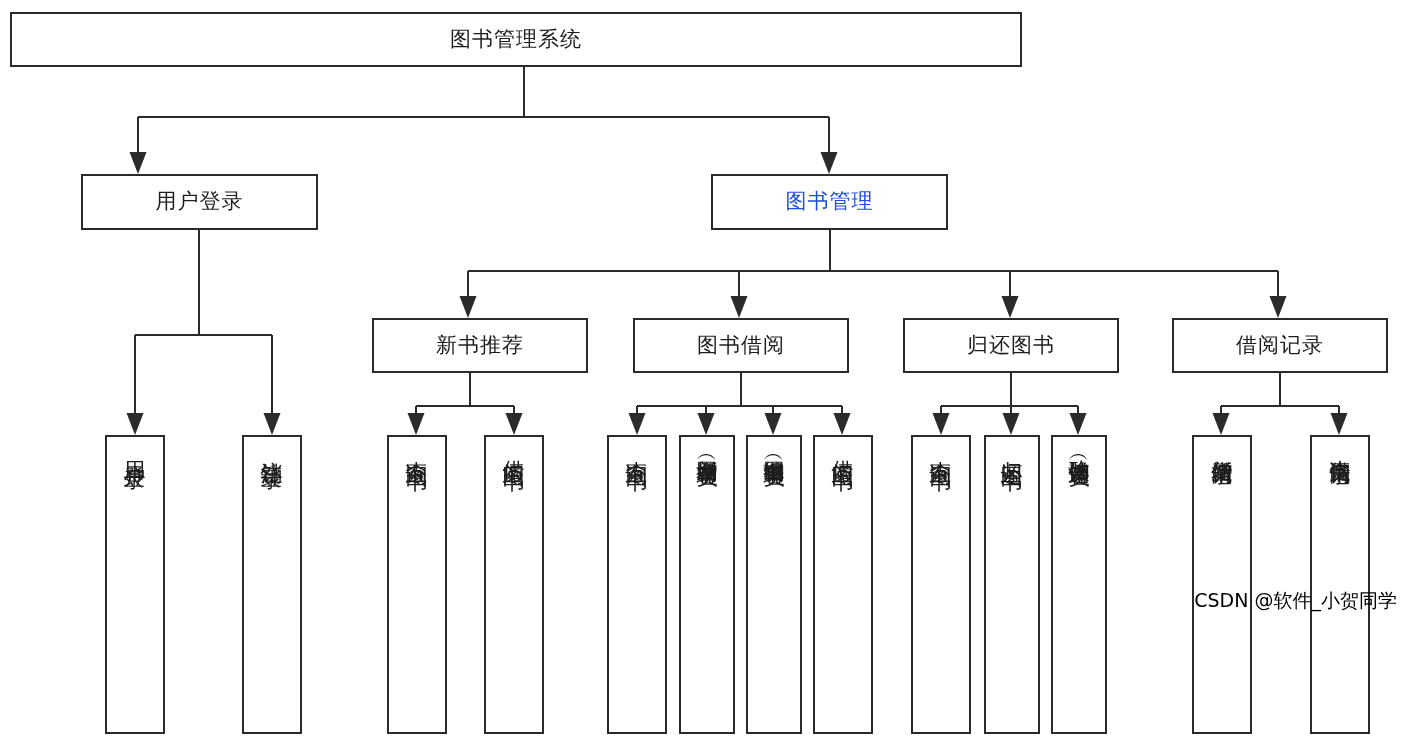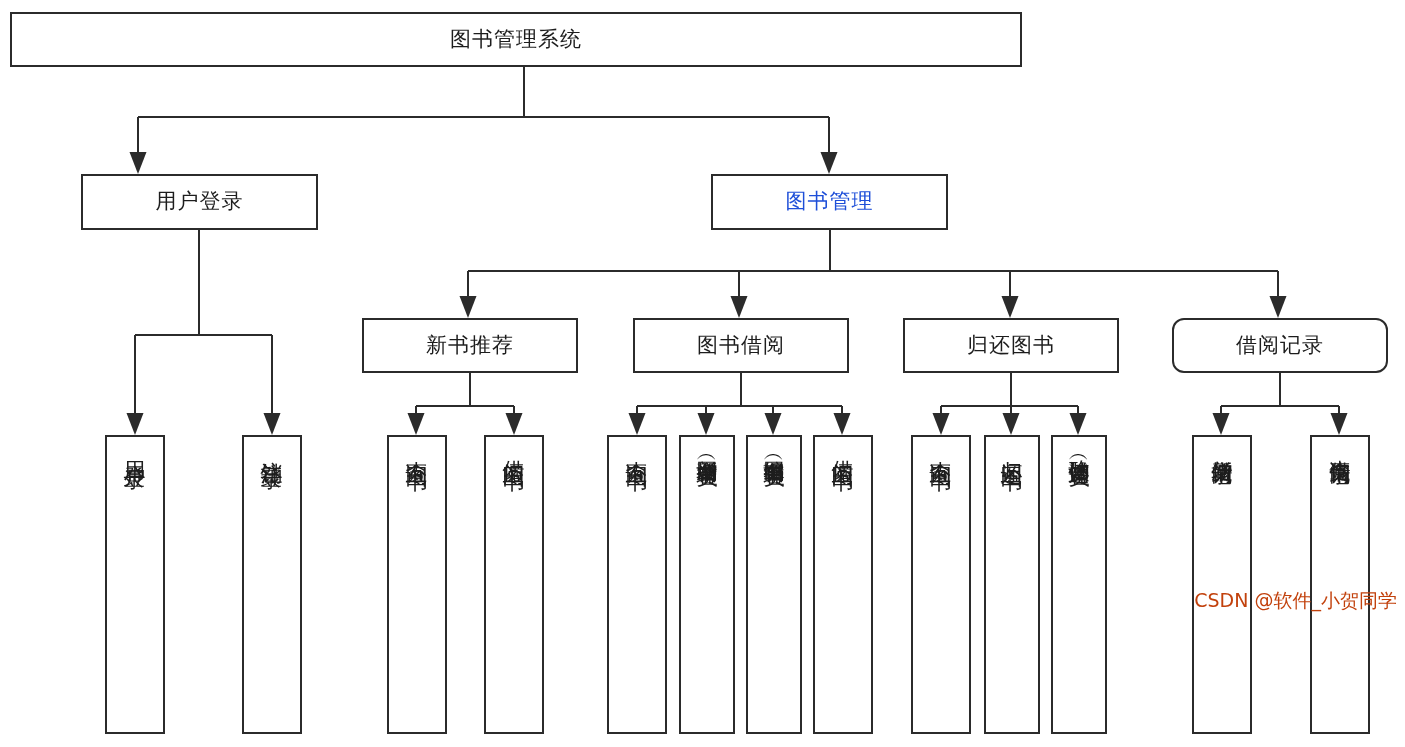--- a/index.html
+++ b/index.html
@@ -66,21 +66,21 @@
   }
   .node.vertical.tall-text .node-label {
     font-size: 21px;
     letter-spacing: 1px;
   }
   #watermark {
     position: absolute;
     right: 8px;
     bottom: 4px;
     font-size: 19px;
-    color: #c2410c;
+    color: #000000;
     font-family: "DejaVu Sans", "Liberation Sans", sans-serif;
     white-space: nowrap;
     pointer-events: none;
   }
 </style>
 </head>
 <body>
 
 <div id="diagram-root">
   <svg id="edge-layer" viewBox="0 0 1405 747" width="1405" height="747">
@@ -140,30 +140,30 @@
   <div id="node-layer">
       <div class="node horizontal root" style="left: 10px; top: 12px; width: 1012px; height: 55px; border-color: rgb(43, 43, 43); background: rgb(255, 255, 255);">
         <div class="node-label" style="color: rgb(29, 29, 29);">图书管理系统</div>
       </div>
       <div class="node horizontal" style="left: 81px; top: 174px; width: 237px; height: 56px; border-color: rgb(43, 43, 43); background: rgb(255, 255, 255);">
         <div class="node-label" style="color: rgb(29, 29, 29);">用户登录</div>
       </div>
       <div class="node horizontal" style="left: 711px; top: 174px; width: 237px; height: 56px; border-color: rgb(43, 43, 43); background: rgb(255, 255, 255);">
         <div class="node-label" style="color: #1d4ed8;">图书管理</div>
       </div>
-      <div class="node horizontal" style="left: 362px; top: 318px; width: 216px; height: 55px; border-color: rgb(43, 43, 43); background: rgb(255, 255, 255);">
+      <div class="node horizontal" style="left: 372px; top: 318px; width: 216px; height: 55px; border-color: rgb(43, 43, 43); background: rgb(255, 255, 255);">
         <div class="node-label" style="color: rgb(29, 29, 29);">新书推荐</div>
       </div>
       <div class="node horizontal" style="left: 633px; top: 318px; width: 216px; height: 55px; border-color: rgb(43, 43, 43); background: rgb(255, 255, 255);">
         <div class="node-label" style="color: rgb(29, 29, 29);">图书借阅</div>
       </div>
       <div class="node horizontal" style="left: 903px; top: 318px; width: 216px; height: 55px; border-color: rgb(43, 43, 43); background: rgb(255, 255, 255);">
         <div class="node-label" style="color: rgb(29, 29, 29);">归还图书</div>
       </div>
-      <div class="node horizontal" style="left: 1172px; top: 318px; width: 216px; height: 55px; border-color: rgb(43, 43, 43); background: rgb(255, 255, 255); border-radius: 12px;">
+      <div class="node horizontal" style="left: 1172px; top: 318px; width: 216px; height: 55px; border-color: rgb(43, 43, 43); background: rgb(255, 255, 255);">
         <div class="node-label" style="color: rgb(29, 29, 29);">借阅记录</div>
       </div>
       <div class="node vertical" style="left: 105px; top: 435px; width: 60px; height: 299px; border-color: rgb(43, 43, 43); background: rgb(255, 255, 255);">
         <div class="node-label" style="color: rgb(29, 29, 29);">用户登录</div>
       </div>
       <div class="node vertical" style="left: 242px; top: 435px; width: 60px; height: 299px; border-color: rgb(43, 43, 43); background: rgb(255, 255, 255);">
         <div class="node-label" style="color: rgb(29, 29, 29);">注销登录</div>
       </div>
       <div class="node vertical" style="left: 387px; top: 435px; width: 60px; height: 299px; border-color: rgb(43, 43, 43); background: rgb(255, 255, 255);">
         <div class="node-label" style="color: rgb(29, 29, 29);">查询图书</div>

